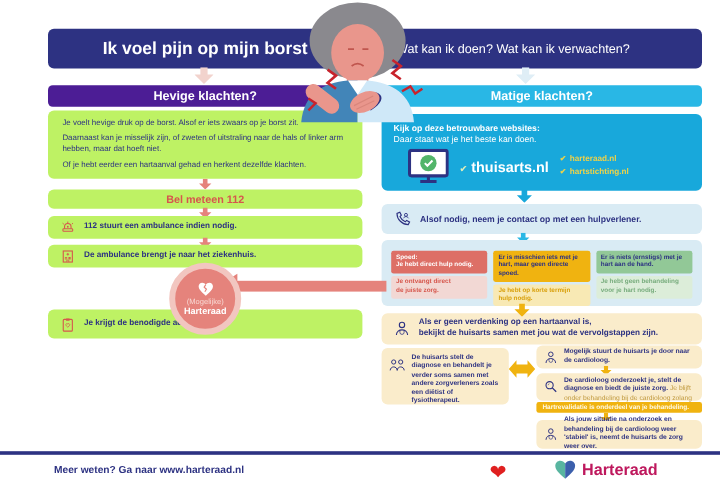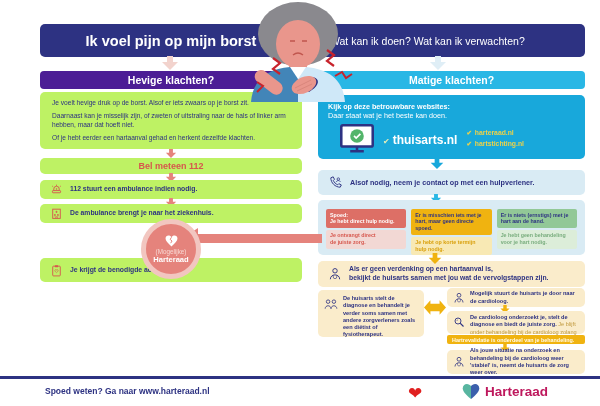--- a/index.html
+++ b/index.html
@@ -348,21 +348,21 @@
       <svg width="12" height="12" viewBox="0 0 24 24">
         <circle cx="12" cy="6.5" r="3.8" fill="none" stroke="#2d3282" stroke-width="1.6"></circle>
         <path d="M4 21c0-5 4-7.5 8-7.5s8 2.5 8 7.5" fill="none" stroke="#2d3282" stroke-width="1.6"></path>
         <path d="M9 14v3a3 3 0 0 0 6 0v-3" fill="none" stroke="#2d3282" stroke-width="1.1"></path>
       </svg>
     </span>
     <span class="steptext" style="font-size:5.6px;">Als jouw situatie na onderzoek en behandeling bij de cardioloog weer 'stabiel' is, neemt de huisarts de zorg weer over.</span>
   </div>
 
   <div class="abs ftline"></div>
-  <div class="abs ftmore" style="cursor:pointer;">Spoed weten? Ga naar www.harteraad.nl</div>
+  <div class="abs ftmore" style="cursor:pointer;">Meer weten? Ga naar www.harteraad.nl</div>
 
   <div class="abs nvvc">
     <span class="p1">nvv</span>
       <span class="p2">c</span>
       <span class="p3">zwaars</span>
   </div>
 
   <div class="abs hslogo">❤</div>
 
   <div class="abs hrlogo">

